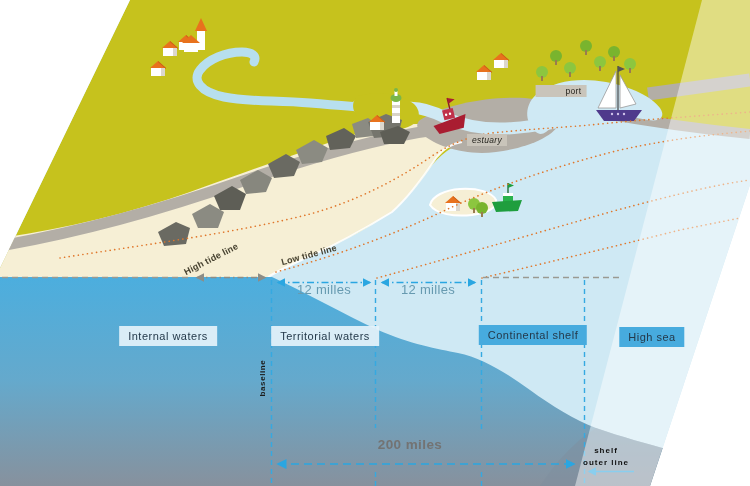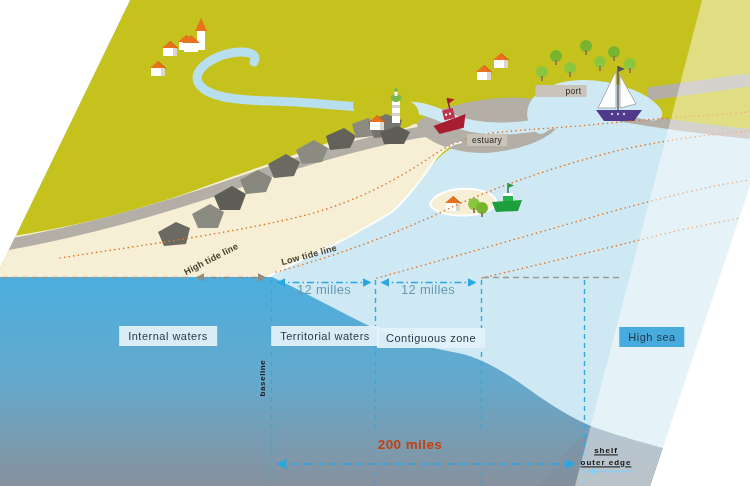--- a/index.html
+++ b/index.html
@@ -7,23 +7,23 @@
   .scene svg{position:absolute;left:0;top:0;}
   .lbl{position:absolute;white-space:nowrap;}
   .zone-label{transform:translate(-50%,-50%);font-size:11px;letter-spacing:.5px;padding:4px 9px;color:#24394a;}
   .zone-light{background:rgba(228,242,250,0.93);}
   .zone-dark{background:#47abde;}
   .tag{transform:translate(-50%,-50%);font-size:8.5px;background:#c9c4ba;color:#26251f;padding:1px 5px;letter-spacing:.3px;}
   .tide{font-size:9px;font-weight:bold;color:#46412f;letter-spacing:.2px;}
   .tide-high{transform:translate(-50%,-50%) rotate(-27deg);}
   .tide-low{transform:translate(-50%,-50%) rotate(-15deg);}
   .mile{transform:translate(-50%,-50%);font-size:13px;color:#679ab0;letter-spacing:.3px;}
-  .eez{transform:translate(-50%,-50%);font-size:13.5px;font-weight:bold;color:#c2410c;text-align:center;letter-spacing:.4px;line-height:1.3;}
+  .eez{transform:translate(-50%,-50%);font-size:13.5px;font-weight:bold;color:#737373;text-align:center;letter-spacing:.4px;line-height:1.3;}
   .baseline-lbl{transform:translate(-50%,-50%) rotate(-90deg);font-size:8px;font-weight:bold;color:#1c1c1c;letter-spacing:.6px;}
-  .shelf-lbl{transform:translate(-50%,-50%);font-size:8px;font-weight:bold;color:#111;text-align:center;line-height:1.45;letter-spacing:1px;text-decoration:underline;}
+  .shelf-lbl{transform:translate(-50%,-50%);font-size:8px;font-weight:bold;color:#111;text-align:center;line-height:1.45;letter-spacing:1px;}
 </style>
 </head>
 <body>
 
 <div class="scene">
 
 <svg width="750" height="486" viewBox="0 0 750 486">
   <defs>
     <clipPath id="sceneClip">
       <polygon points="130,0 750,0 750,185 650,486 0,486 0,268"></polygon>
@@ -195,38 +195,38 @@
       <line x1="481.5" y1="472" x2="481.5" y2="486" stroke="#35a9e1" stroke-width="1.4" stroke-dasharray="5 4"></line>
       <line x1="584.5" y1="280" x2="584.5" y2="486" stroke="#35a9e1" stroke-width="1.4" stroke-dasharray="5 4"></line>
       <line x1="278" y1="464" x2="574" y2="464" stroke="#2aa6e1" stroke-width="1.7" stroke-dasharray="8 5" marker-start="url(#ab)" marker-end="url(#ab)"></line>
       <line x1="589" y1="471.5" x2="634" y2="471.5" stroke="#2aa6e1" stroke-width="1.4" marker-start="url(#ab)"></line>
     </g>
 
     <polygon fill="rgba(255,255,255,0.45)" points="702,0 750,0 750,185 650,486 575,486"></polygon>
   </g>
 </svg>
 
-<div class="lbl tag" style="left:487px;top:140px;">estuary</div>
+<div class="lbl tag" style="left:487px;top:140px;font-style:italic;">estuary</div>
 <div class="lbl tag" style="left:561px;top:91px;padding-left:30px;">port</div>
 
 <div class="lbl tide tide-high" style="left:211px;top:259px;">High tide line</div>
 <div class="lbl tide tide-low" style="left:309px;top:255px;">Low tide line</div>
 
 <div class="lbl mile" style="left:324px;top:289px;">12 milles</div>
 <div class="lbl mile" style="left:428px;top:289px;">12 milles</div>
 
 <div class="lbl zone-label zone-light" style="left:168px;top:336px;">Internal waters</div>
 <div class="lbl zone-label zone-light" style="left:325px;top:336px;">Territorial waters</div>
-<div class="lbl zone-label zone-light" style="left:431px;top:338px;">Contiguous zone</div>
+<div class="lbl zone-label zone-dark" style="left:533px;top:335px;">Continental shelf</div>
 <div class="lbl zone-label zone-dark" style="left:636px;top:337px;margin-left:16px;">High sea</div>
 
 <div class="lbl baseline-lbl" style="left:262px;top:378px;">baseline</div>
 
 <div class="lbl eez" style="left:410px;top:445px;">
   <div>200 miles</div>
 </div>
 
 <div class="lbl shelf-lbl" style="left:606px;top:457px;">
   <div>shelf</div>
-  <div>outer edge</div>
+  <div>outer line</div>
 </div>
 
 </div>
 
 </body></html>

